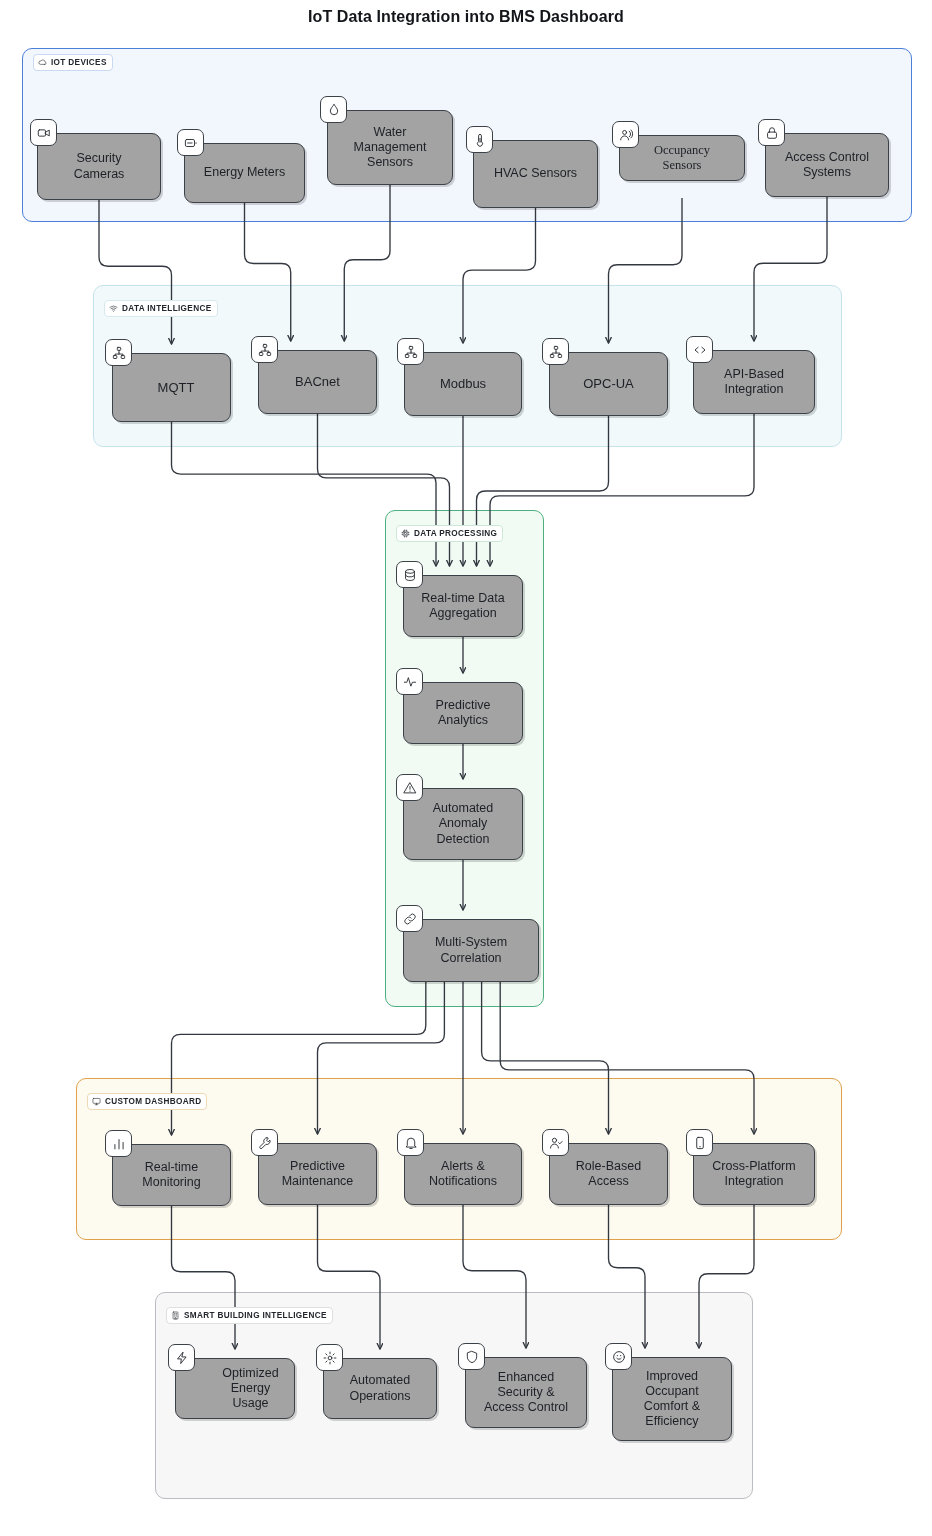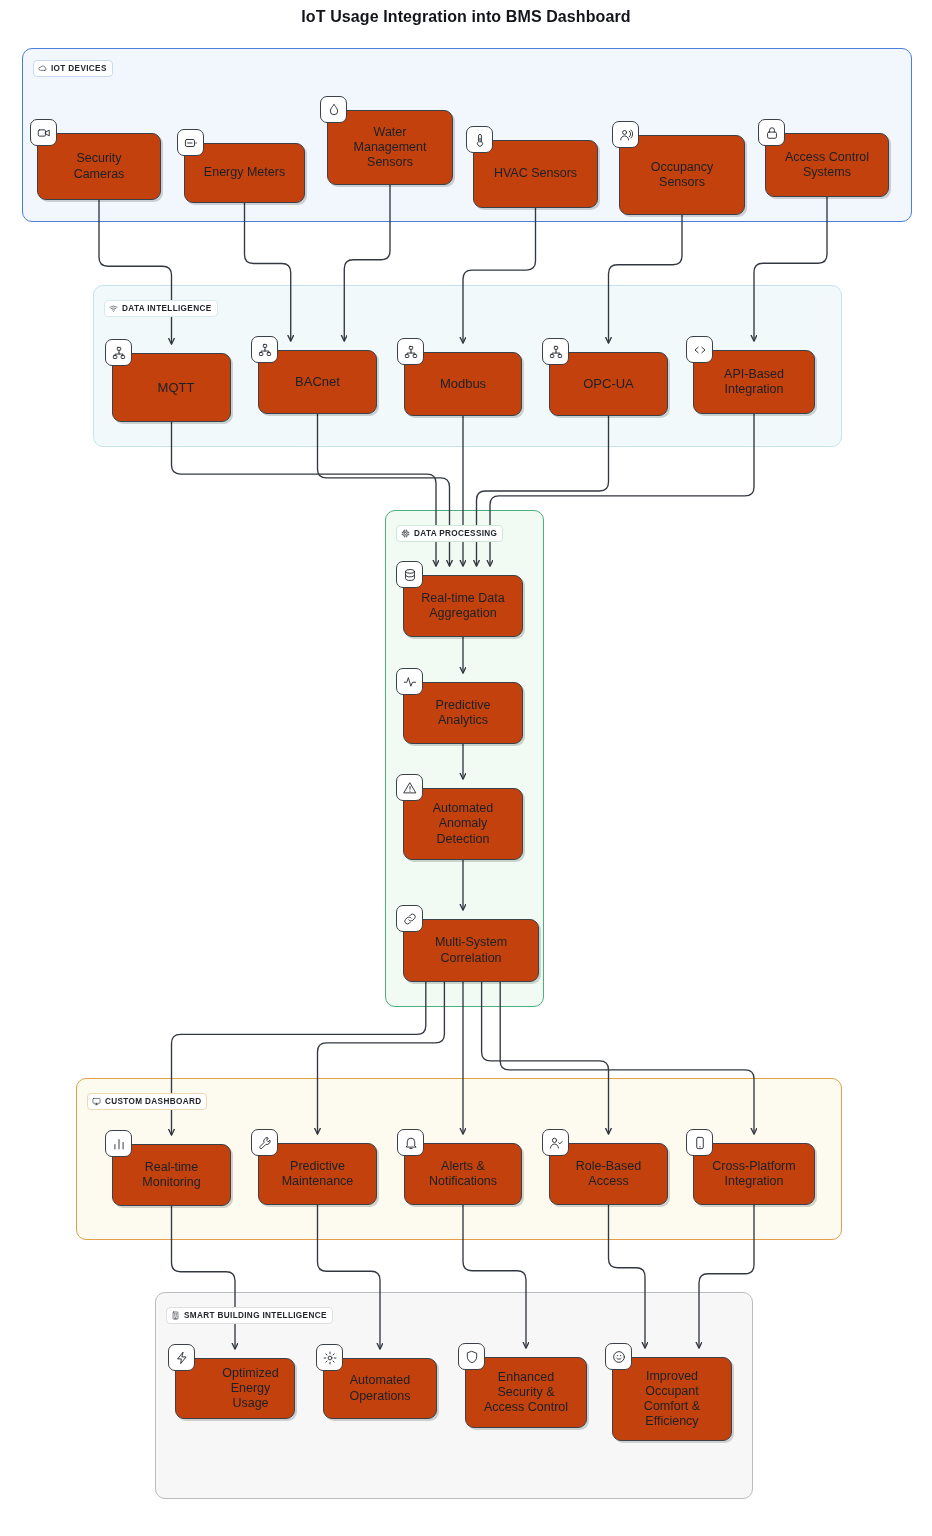--- a/index.html
+++ b/index.html
@@ -10,36 +10,36 @@
   #title{position:absolute;left:0;top:8px;width:932px;text-align:center;
          font-size:16px;font-weight:bold;color:#13151a;letter-spacing:.1px;}
   svg.layer{position:absolute;left:0;top:0;width:932px;height:1536px;}
   svg#edges{z-index:1;}
   .grp{position:absolute;border-radius:10px;z-index:0;}
   .grp-label{position:absolute;display:flex;align-items:center;gap:4px;
     height:15px;padding:0 5px 0 4px;border-radius:4px;background:#fff;
     font-size:8.2px;font-weight:600;letter-spacing:.35px;color:#23262c;
     white-space:nowrap;z-index:4;}
   .grp-label svg{width:9px;height:9px;display:block;}
-  .node{position:absolute;box-sizing:border-box;background:#c2410c;
+  .node{position:absolute;box-sizing:border-box;background:#a3a3a3;
     border:1.4px solid #3c4148;border-radius:9px;
     box-shadow:2px 2px 0 rgba(0,0,0,.16);
     display:flex;align-items:center;justify-content:center;text-align:center;
     color:#1d2026;z-index:3;}
   .node span{display:block;line-height:1.22;padding:0 6px;}
   .nico{position:absolute;left:-8px;top:-15px;width:25px;height:25px;
     background:#fff;border:1.4px solid #3c4148;border-radius:7px;
     display:flex;align-items:center;justify-content:center;z-index:5;}
   .nico svg{width:14px;height:14px;display:block;}
 </style>
 </head>
 <body>
 
 <div id="stage">
-  <div id="title">IoT Usage Integration into BMS Dashboard</div>
+  <div id="title">IoT Data Integration into BMS Dashboard</div>
   <svg class="layer" id="edges" viewBox="0 0 932 1536">
     <defs>
       <marker id="ah" markerWidth="10" markerHeight="10" refX="6.2" refY="3.2" orient="auto" markerUnits="userSpaceOnUse">
         <path d="M0.6,0.4 L6.4,3.2 L0.6,6.0" fill="none" stroke="#333840" stroke-width="1.3" stroke-linecap="round" stroke-linejoin="round"></path>
       </marker>
     </defs>
     <g id="edge-paths" fill="none" stroke="#333840" stroke-width="1.35">
         <path d="M99,200 L99,257.24 Q99,266.24 108,266.24 L162.5,266.24 Q171.5,266.24 171.5,275.24 L171.5,344" marker-end="url(#ah)"></path>
         <path d="M244.5,203 L244.5,254.48000000000002 Q244.5,263.48 253.5,263.48 L281.725,263.48 Q290.725,263.48 290.725,272.48 L290.725,341" marker-end="url(#ah)"></path>
         <path d="M390,185 L390,250.76 Q390,259.76 381,259.76 L353.275,259.76 Q344.275,259.76 344.275,268.76 L344.275,341" marker-end="url(#ah)"></path>
@@ -61,21 +61,21 @@
         <path d="M500.2,982 L500.2,1060.92 Q500.2,1069.92 509.2,1069.92 L745,1069.92 Q754,1069.92 754,1078.92 L754,1134" marker-end="url(#ah)"></path>
         <path d="M171.5,1206 L171.5,1262.78 Q171.5,1271.78 180.5,1271.78 L226,1271.78 Q235,1271.78 235,1280.78 L235,1349" marker-end="url(#ah)"></path>
         <path d="M317.5,1205 L317.5,1262.24 Q317.5,1271.24 326.5,1271.24 L371,1271.24 Q380,1271.24 380,1280.24 L380,1349" marker-end="url(#ah)"></path>
         <path d="M463,1205 L463,1261.78 Q463,1270.78 472,1270.78 L517,1270.78 Q526,1270.78 526,1279.78 L526,1348" marker-end="url(#ah)"></path>
         <path d="M608.5,1205 L608.5,1258.78 Q608.5,1267.78 617.5,1267.78 L636,1267.78 Q645,1267.78 645,1276.78 L645,1348" marker-end="url(#ah)"></path>
         <path d="M754,1205 L754,1264.78 Q754,1273.78 745,1273.78 L708,1273.78 Q699,1273.78 699,1282.78 L699,1348" marker-end="url(#ah)"></path>
       </g>
   </svg>
   <div id="groups-layer">
       <div class="grp" style="left: 22px; top: 48px; width: 888px; height: 172px; background: rgb(242, 246, 253); border: 1.3px solid rgb(74, 128, 216);"></div>
-      <div class="grp-label" style="left: 33px; top: 60px; border: 1px solid rgb(201, 217, 243);">
+      <div class="grp-label" style="left: 33px; top: 54px; border: 1px solid rgb(201, 217, 243);">
         <span>
           <svg viewBox="0 0 24 24">
             <path fill="none" stroke="#2a2e34" stroke-width="1.6" stroke-linecap="round" stroke-linejoin="round" d="M18 17H7A4.5 4.5 0 1 1 7.9 8.1 6 6 0 0 1 19 10.5 3.3 3.3 0 0 1 18 17z"></path>
           </svg>
         </span>
         <span>IOT DEVICES</span>
       </div>
       <div class="grp" style="left: 93px; top: 285px; width: 747px; height: 160px; background: rgb(241, 249, 251); border: 1.3px solid rgb(198, 227, 236);"></div>
       <div class="grp-label" style="left: 104px; top: 300px; border: 1px solid rgb(215, 233, 239);">
         <span>
@@ -150,21 +150,21 @@
       </div>
       <div class="node" style="left: 473px; top: 140px; width: 125px; height: 68px; font-size: 12.5px;">
         <div class="nico">
           <svg viewBox="0 0 24 24">
             <path fill="none" stroke="#2a2e34" stroke-width="1.6" stroke-linecap="round" stroke-linejoin="round" d="M14.4 14.6V4.8a2.4 2.4 0 0 0-4.8 0v9.8a4.4 4.4 0 1 0 4.8 0z"></path>
             <path fill="none" stroke="#2a2e34" stroke-width="1.6" stroke-linecap="round" stroke-linejoin="round" d="M12 9.2v6.6"></path>
           </svg>
         </div>
         <span>HVAC Sensors</span>
       </div>
-      <div class="node" style="left: 619px; top: 135px; width: 126px; height: 80px; font-size: 12.5px;">
+      <div class="node" style="left: 619px; top: 135px; width: 126px; height: 46px; font-size: 12.5px; font-family: Liberation Serif, serif;">
         <div class="nico">
           <svg viewBox="0 0 24 24">
             <circle fill="none" stroke="#2a2e34" stroke-width="1.6" stroke-linecap="round" stroke-linejoin="round" cx="9.6" cy="7.6" r="3.4"></circle>
             <path fill="none" stroke="#2a2e34" stroke-width="1.6" stroke-linecap="round" stroke-linejoin="round" d="M2.8 20.4a6.8 6.8 0 0 1 13.6 0"></path>
             <path fill="none" stroke="#2a2e34" stroke-width="1.6" stroke-linecap="round" stroke-linejoin="round" d="M17.6 5.4a6 6 0 0 1 0 9.8"></path>
             <path fill="none" stroke="#2a2e34" stroke-width="1.6" stroke-linecap="round" stroke-linejoin="round" d="M20.6 3.4a9 9 0 0 1 0 13.6"></path>
           </svg>
         </div>
         <span>Occupancy<br>Sensors</span>
       </div>

